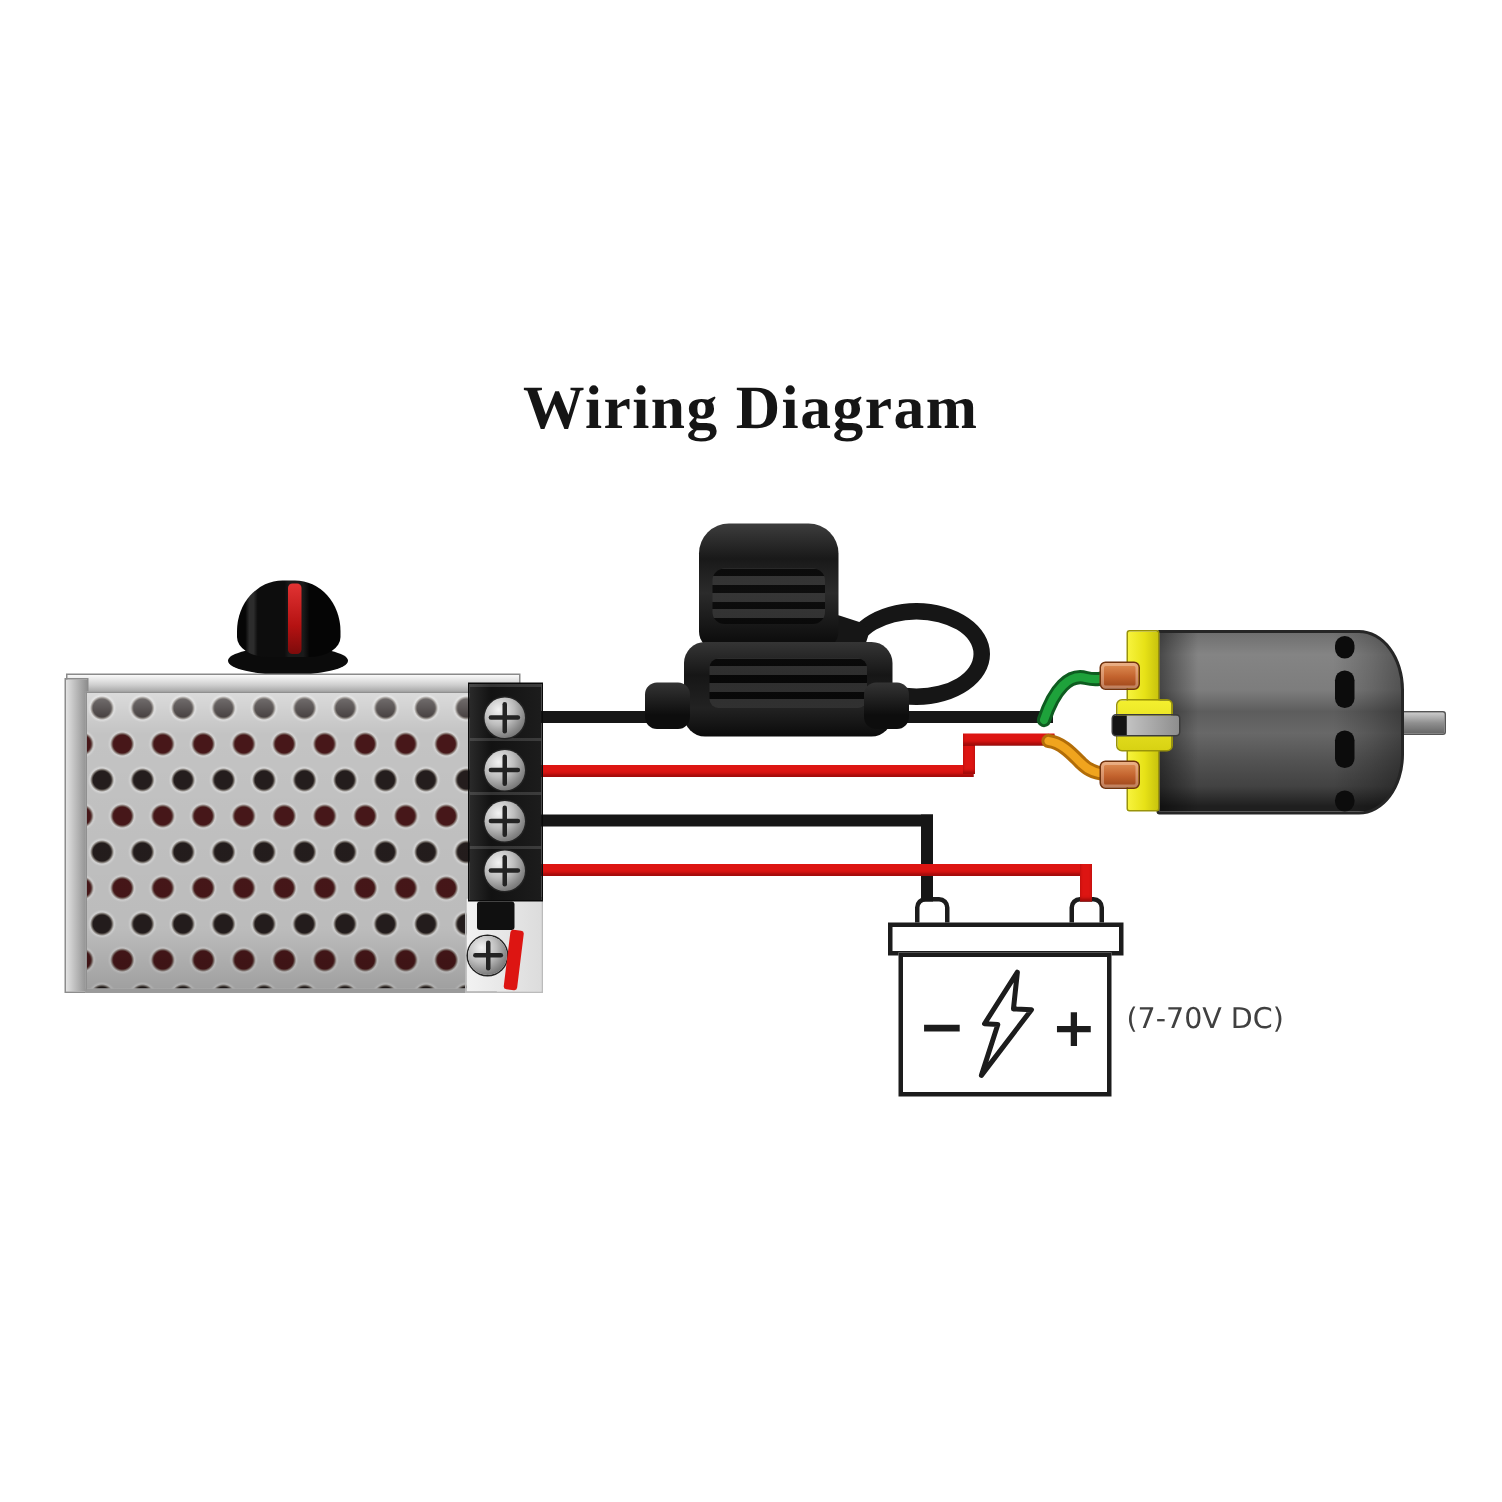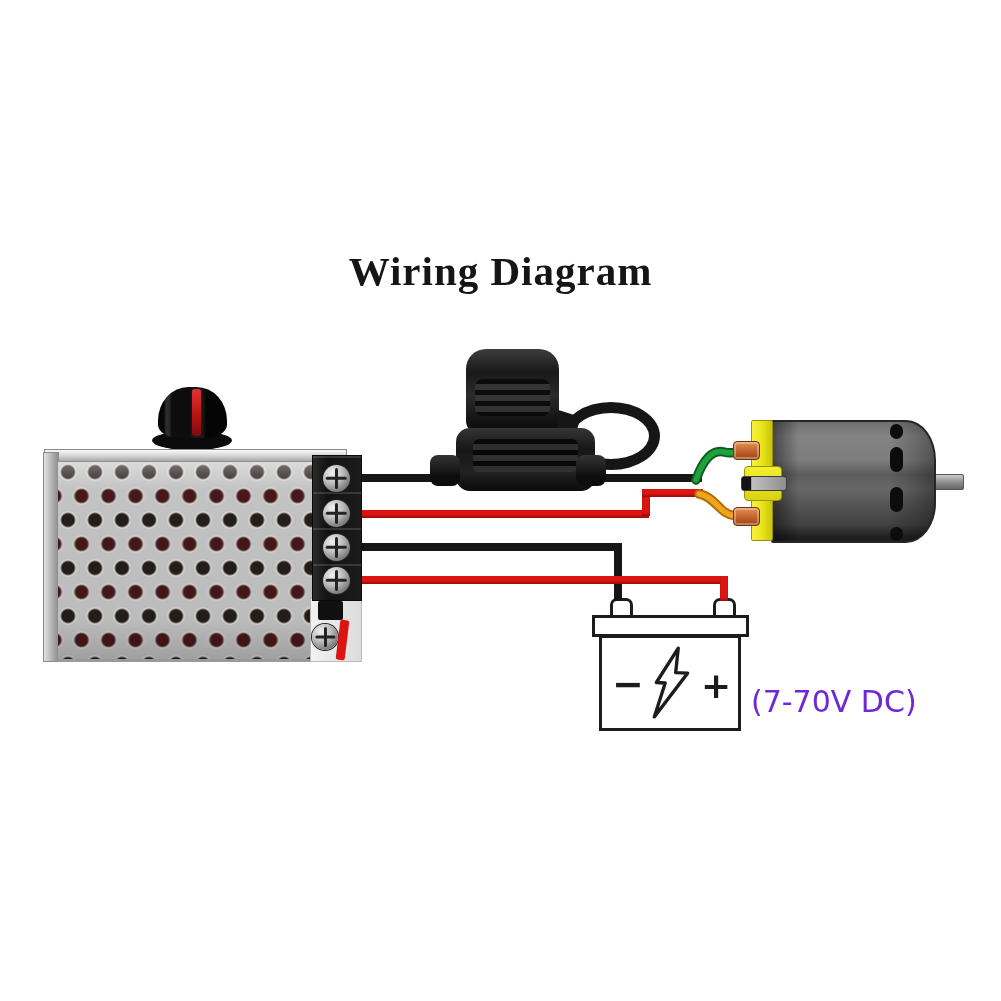--- a/index.html
+++ b/index.html
@@ -88,22 +88,22 @@
         background:linear-gradient(180deg,#cccccc,#8f8f8f 50%,#676767);border:1px solid #555;border-radius:2px;}
   .crimp{width:25px;height:17px;z-index:4;
         background:linear-gradient(180deg,#e09157,var(--crimp_copper) 55%,#9c451a);
         border:1.5px solid #70330f;border-radius:4px;
         box-shadow:inset 0 0 0 2px rgba(255,235,220,.35);}
 
   
   .bat{background:#fff;border:3.5px solid var(--battery_outline);}
   .bat-post{width:17px;height:17px;border-radius:7px 7px 0 0;}
   .bat-sym{position:absolute;color:var(--battery_outline);font-family:"DejaVu Sans",sans-serif;font-weight:700;z-index:4;}
-  .bat-label{position:absolute;left:751px;top:684px;font-family:"DejaVu Sans",sans-serif;
-        font-size:30px;color:#6d28d9;z-index:4;white-space:nowrap;}
+  .bat-label{position:absolute;left:751px;top:668px;font-family:"DejaVu Sans",sans-serif;
+        font-size:19px;color:#404040;z-index:4;white-space:nowrap;}
   .overlay{position:absolute;left:0;top:0;z-index:2;pointer-events:none;}
 </style>
 </head>
 <body>
 
 <div class="stage">
 
   <h1 class="title">Wiring Diagram</h1>
 
   <div>

